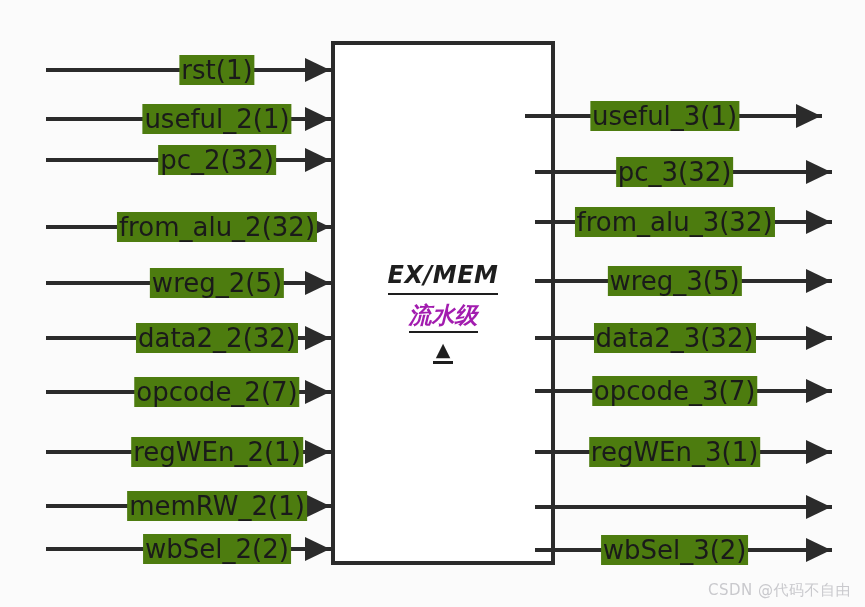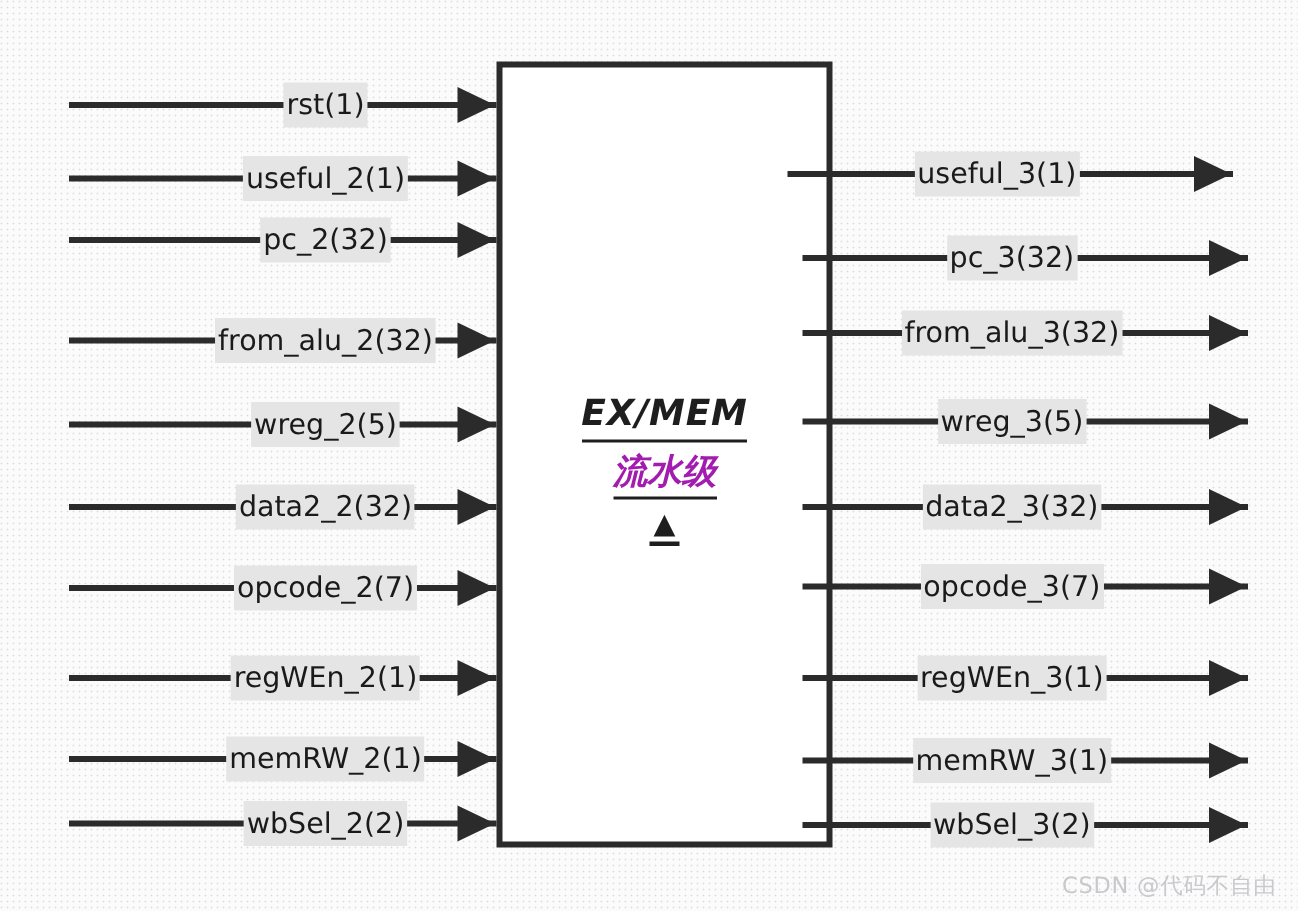--- a/index.html
+++ b/index.html
@@ -94,23 +94,23 @@
     height: 0;
     border-top: 12px solid transparent;
     border-bottom: 12px solid transparent;
     border-left: 25px solid #2b2b2b;
   }
   .sig-label {
     position: absolute;
     top: 0;
     height: 30px;
     line-height: 30px;
-    font-size: 19px;
+    font-size: 26px;
     color: #1a1a1a;
-    background: #e5e5e5;
+    background: #4d7c0f;
     white-space: nowrap;
     padding: 0 2px;
     transform: translateX(-50%);
   }
 
   
   .watermark {
     position: absolute;
     right: 14px;
     bottom: 7px;
@@ -224,21 +224,20 @@
         <div class="sig-label" style="left: 139.59px;">opcode_3(7)</div>
       </div>
       <div class="sig" style="top: 452px; left: 535px; width: 297px;">
         <div class="wire" style="width: 297px;"></div>
         <div class="arrowhead" style="left: 271px;"></div>
         <div class="sig-label" style="left: 139.59px;">regWEn_3(1)</div>
       </div>
       <div class="sig" style="top: 507px; left: 535px; width: 297px;">
         <div class="wire" style="width: 297px;"></div>
         <div class="arrowhead" style="left: 271px;"></div>
-        <div class="sig-label" style="left: 139.59px;">memRW_3(1)</div>
       </div>
       <div class="sig" style="top: 550px; left: 535px; width: 297px;">
         <div class="wire" style="width: 297px;"></div>
         <div class="arrowhead" style="left: 271px;"></div>
         <div class="sig-label" style="left: 139.59px;">wbSel_3(2)</div>
       </div>
     </div>
 
   <div class="watermark">CSDN @代码不自由</div>
 

